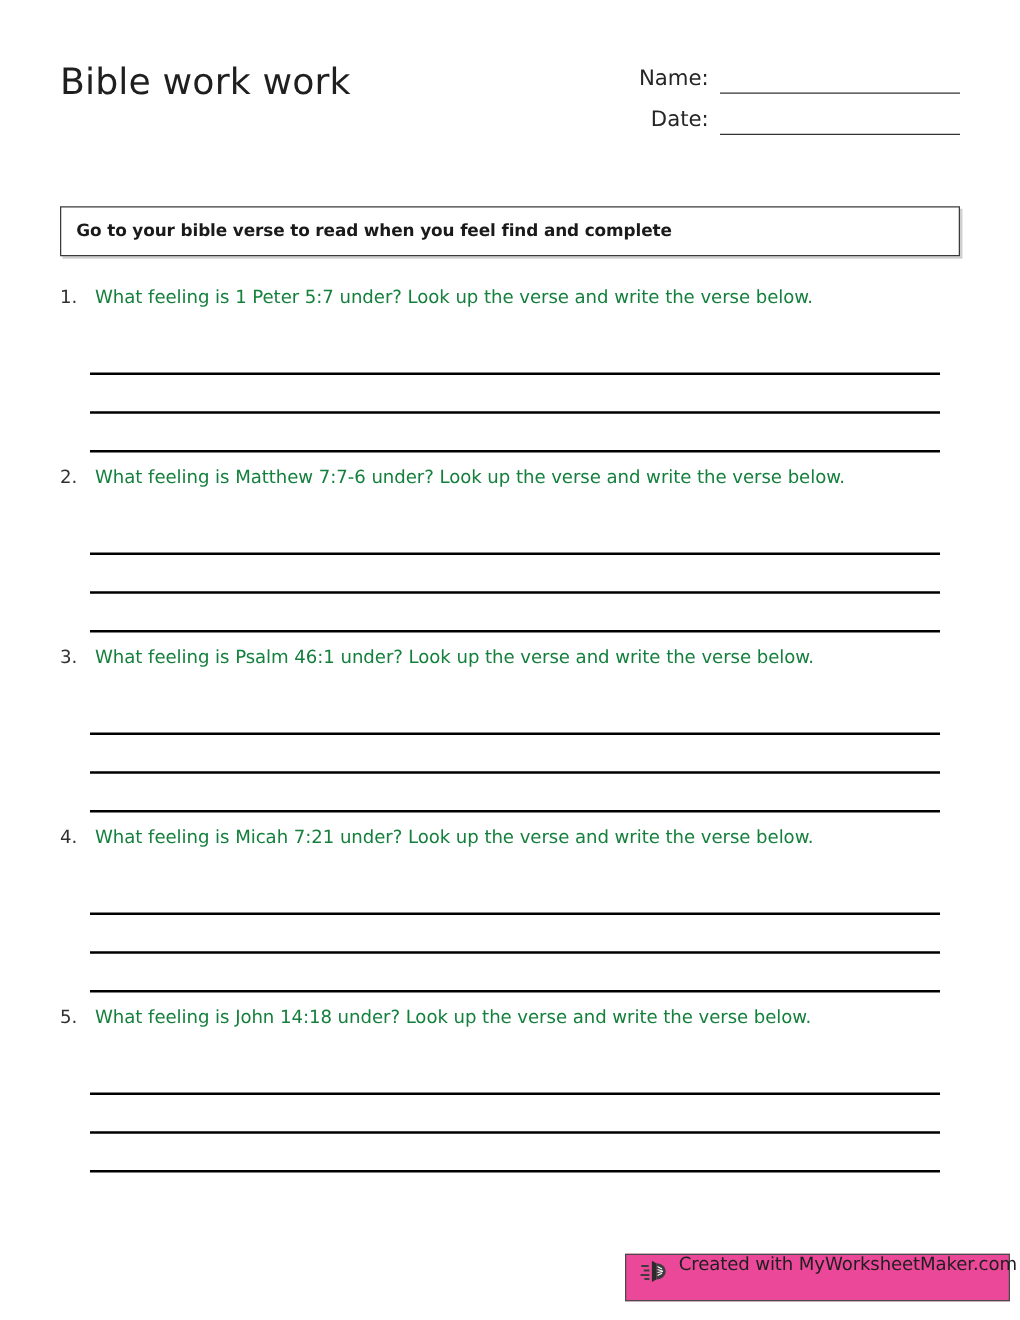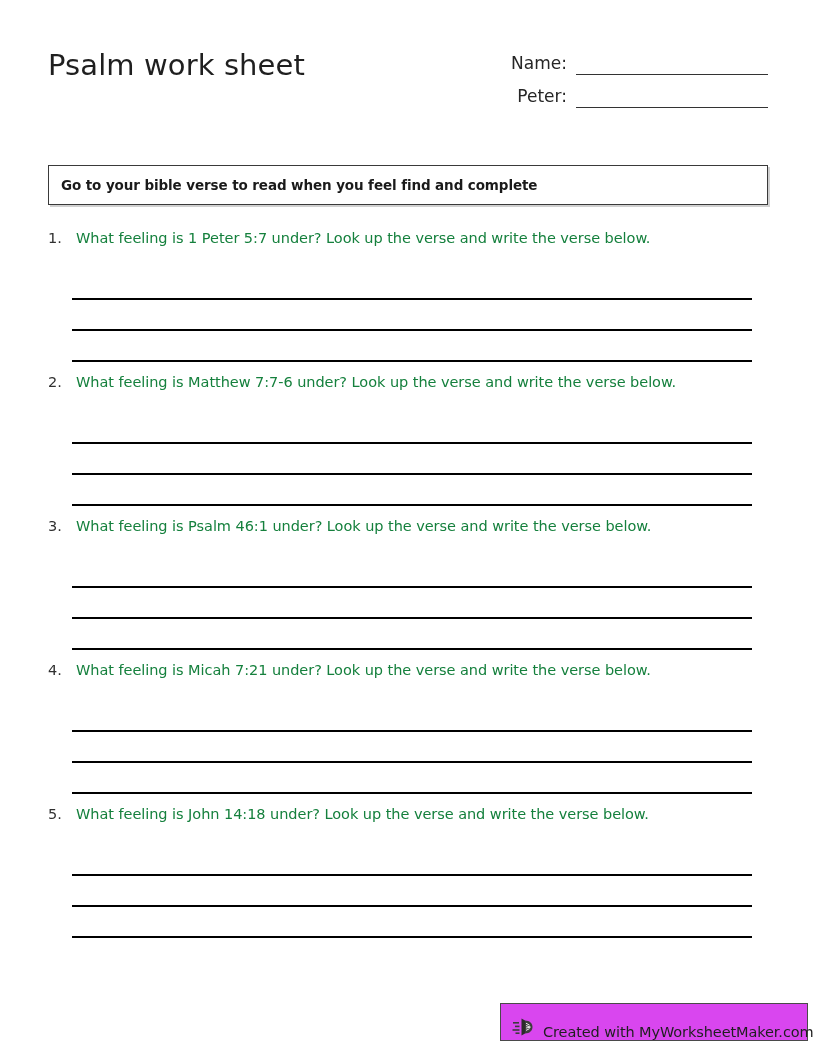--- a/index.html
+++ b/index.html
@@ -132,24 +132,24 @@
   }
 
   
   .footer-badge {
     position: absolute;
     left: 500px;
     top: 1003px;
     width: 308px;
     height: 38px;
     border: 1.2px solid #4a4a4a;
-    background: #d946ef;
+    background: #ec4899;
     box-sizing: border-box;
     display: flex;
-    align-items: flex-end;
+    align-items: flex-start;
     padding-left: 11px;
   }
   .badge-icon {
     width: 26px;
     height: 26px;
     flex: 0 0 26px;
     margin-right: 5px;
     display: block;
   }
   .badge-text {
@@ -158,29 +158,29 @@
     white-space: nowrap;
     letter-spacing: -0.1px;
   }
 </style>
 </head>
 <body>
 
 <div class="page">
 
   <div class="header">
-    <div class="title">Psalm work sheet</div>
+    <div class="title">Bible work work</div>
 
     <div class="namedate">
       <div class="field-row">
         <span class="field-label">Name:</span>
         <span class="field-rule"></span>
       </div>
       <div class="field-row">
-        <span class="field-label">Peter:</span>
+        <span class="field-label">Date:</span>
         <span class="field-rule"></span>
       </div>
     </div>
   </div>
 
   <div class="instruction-box">
     <span class="instruction-text">Go to your bible verse to read when you feel find and complete</span>
   </div>
 
   <div class="questions">

